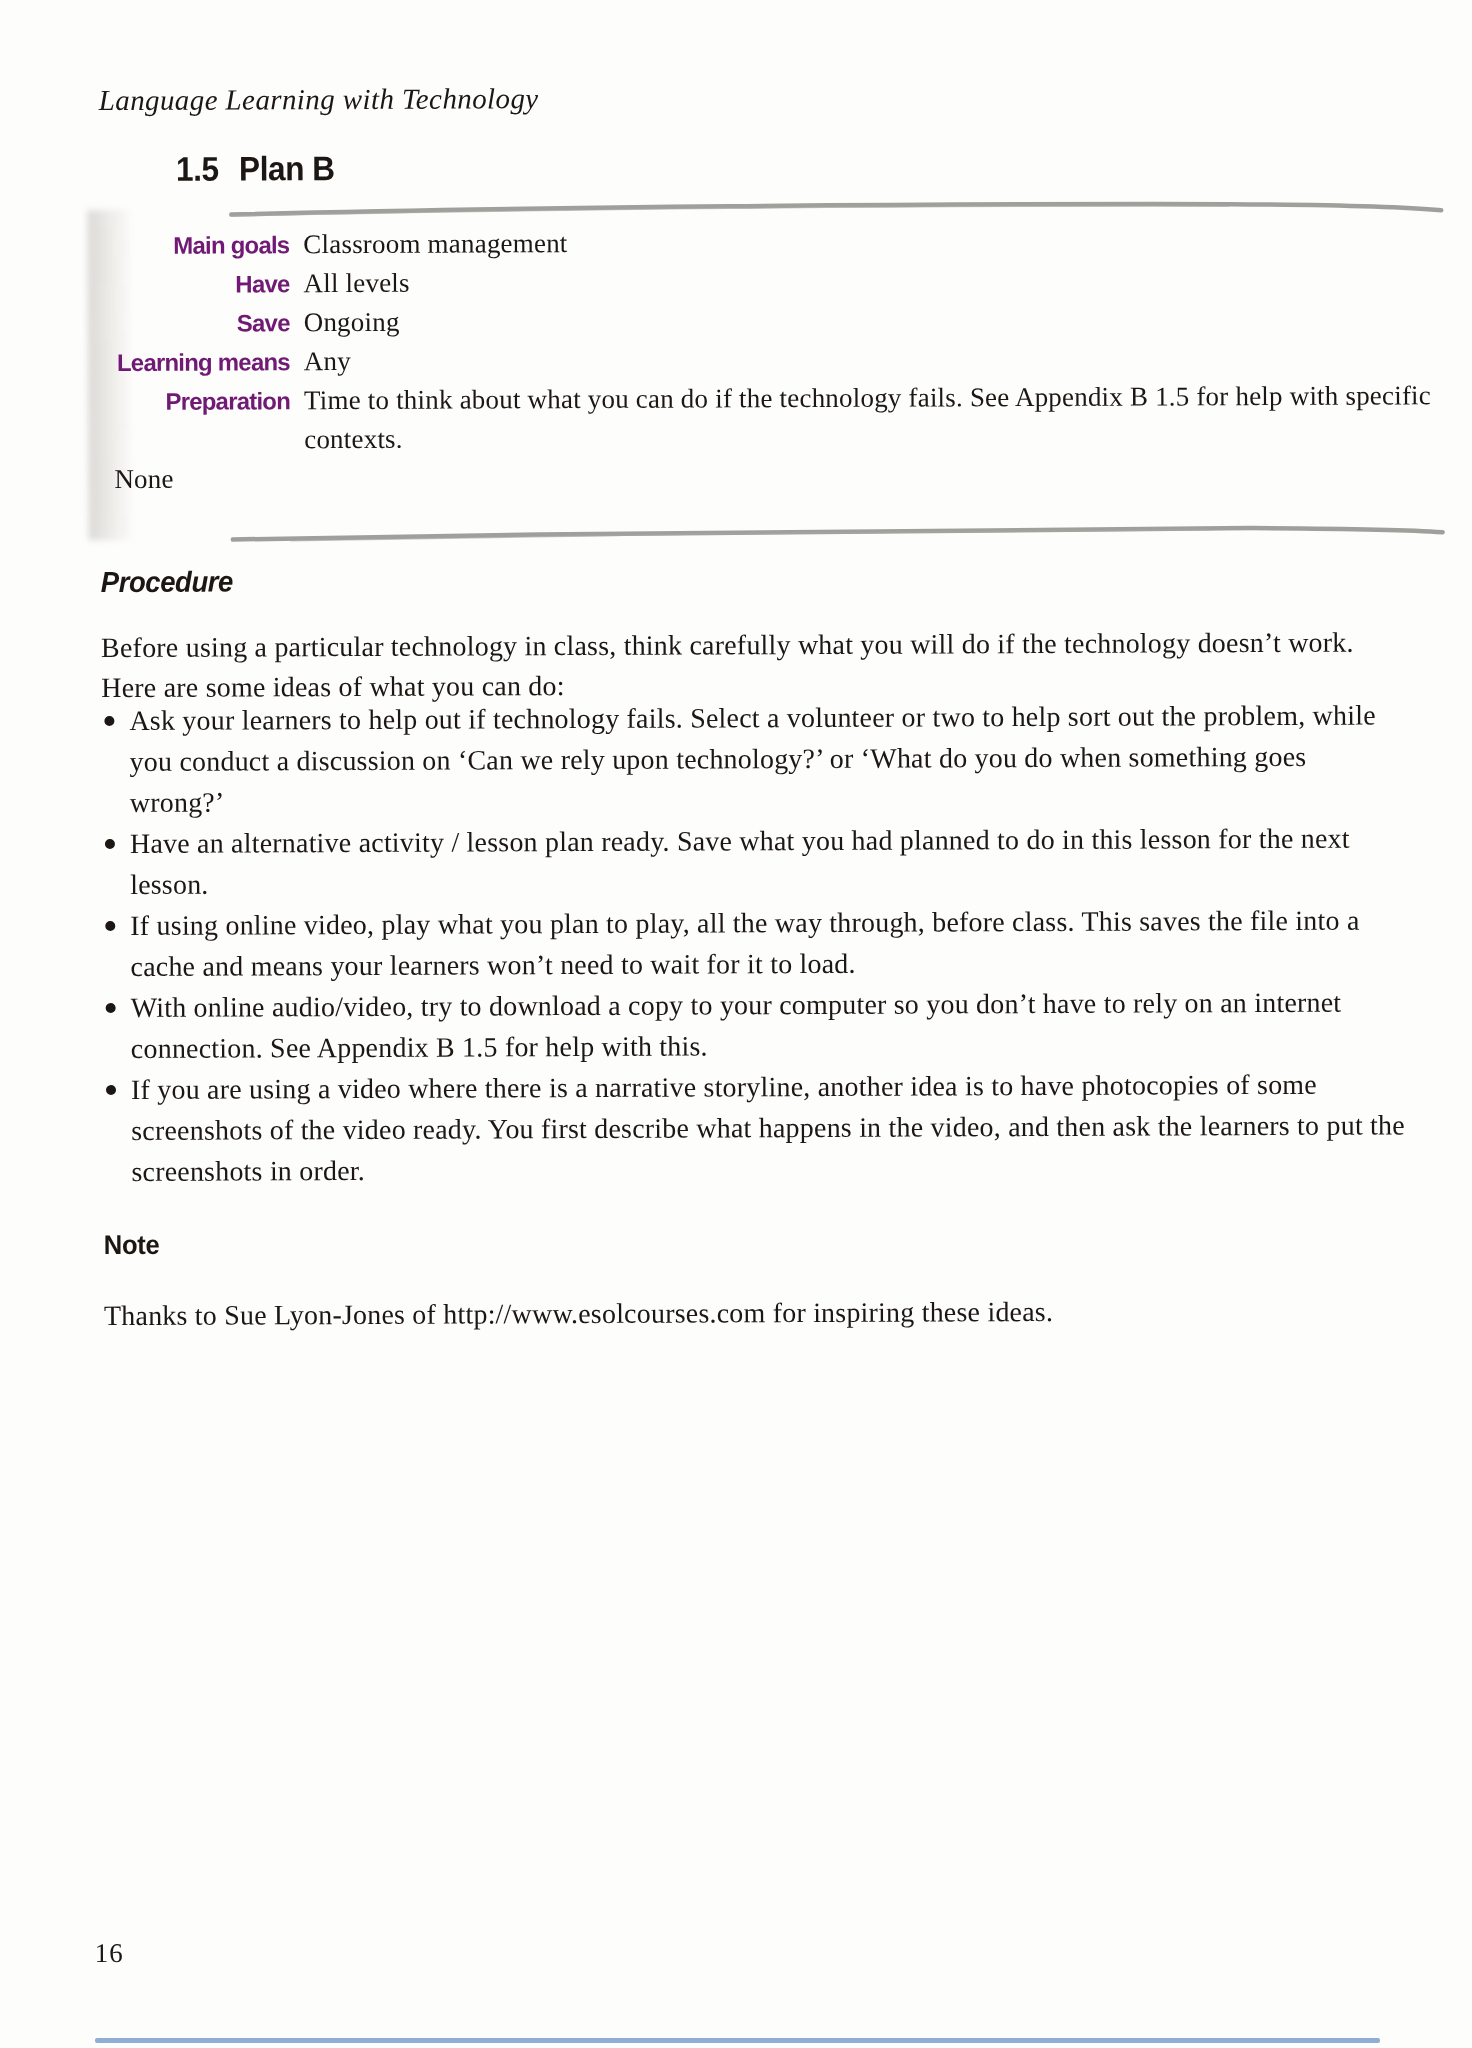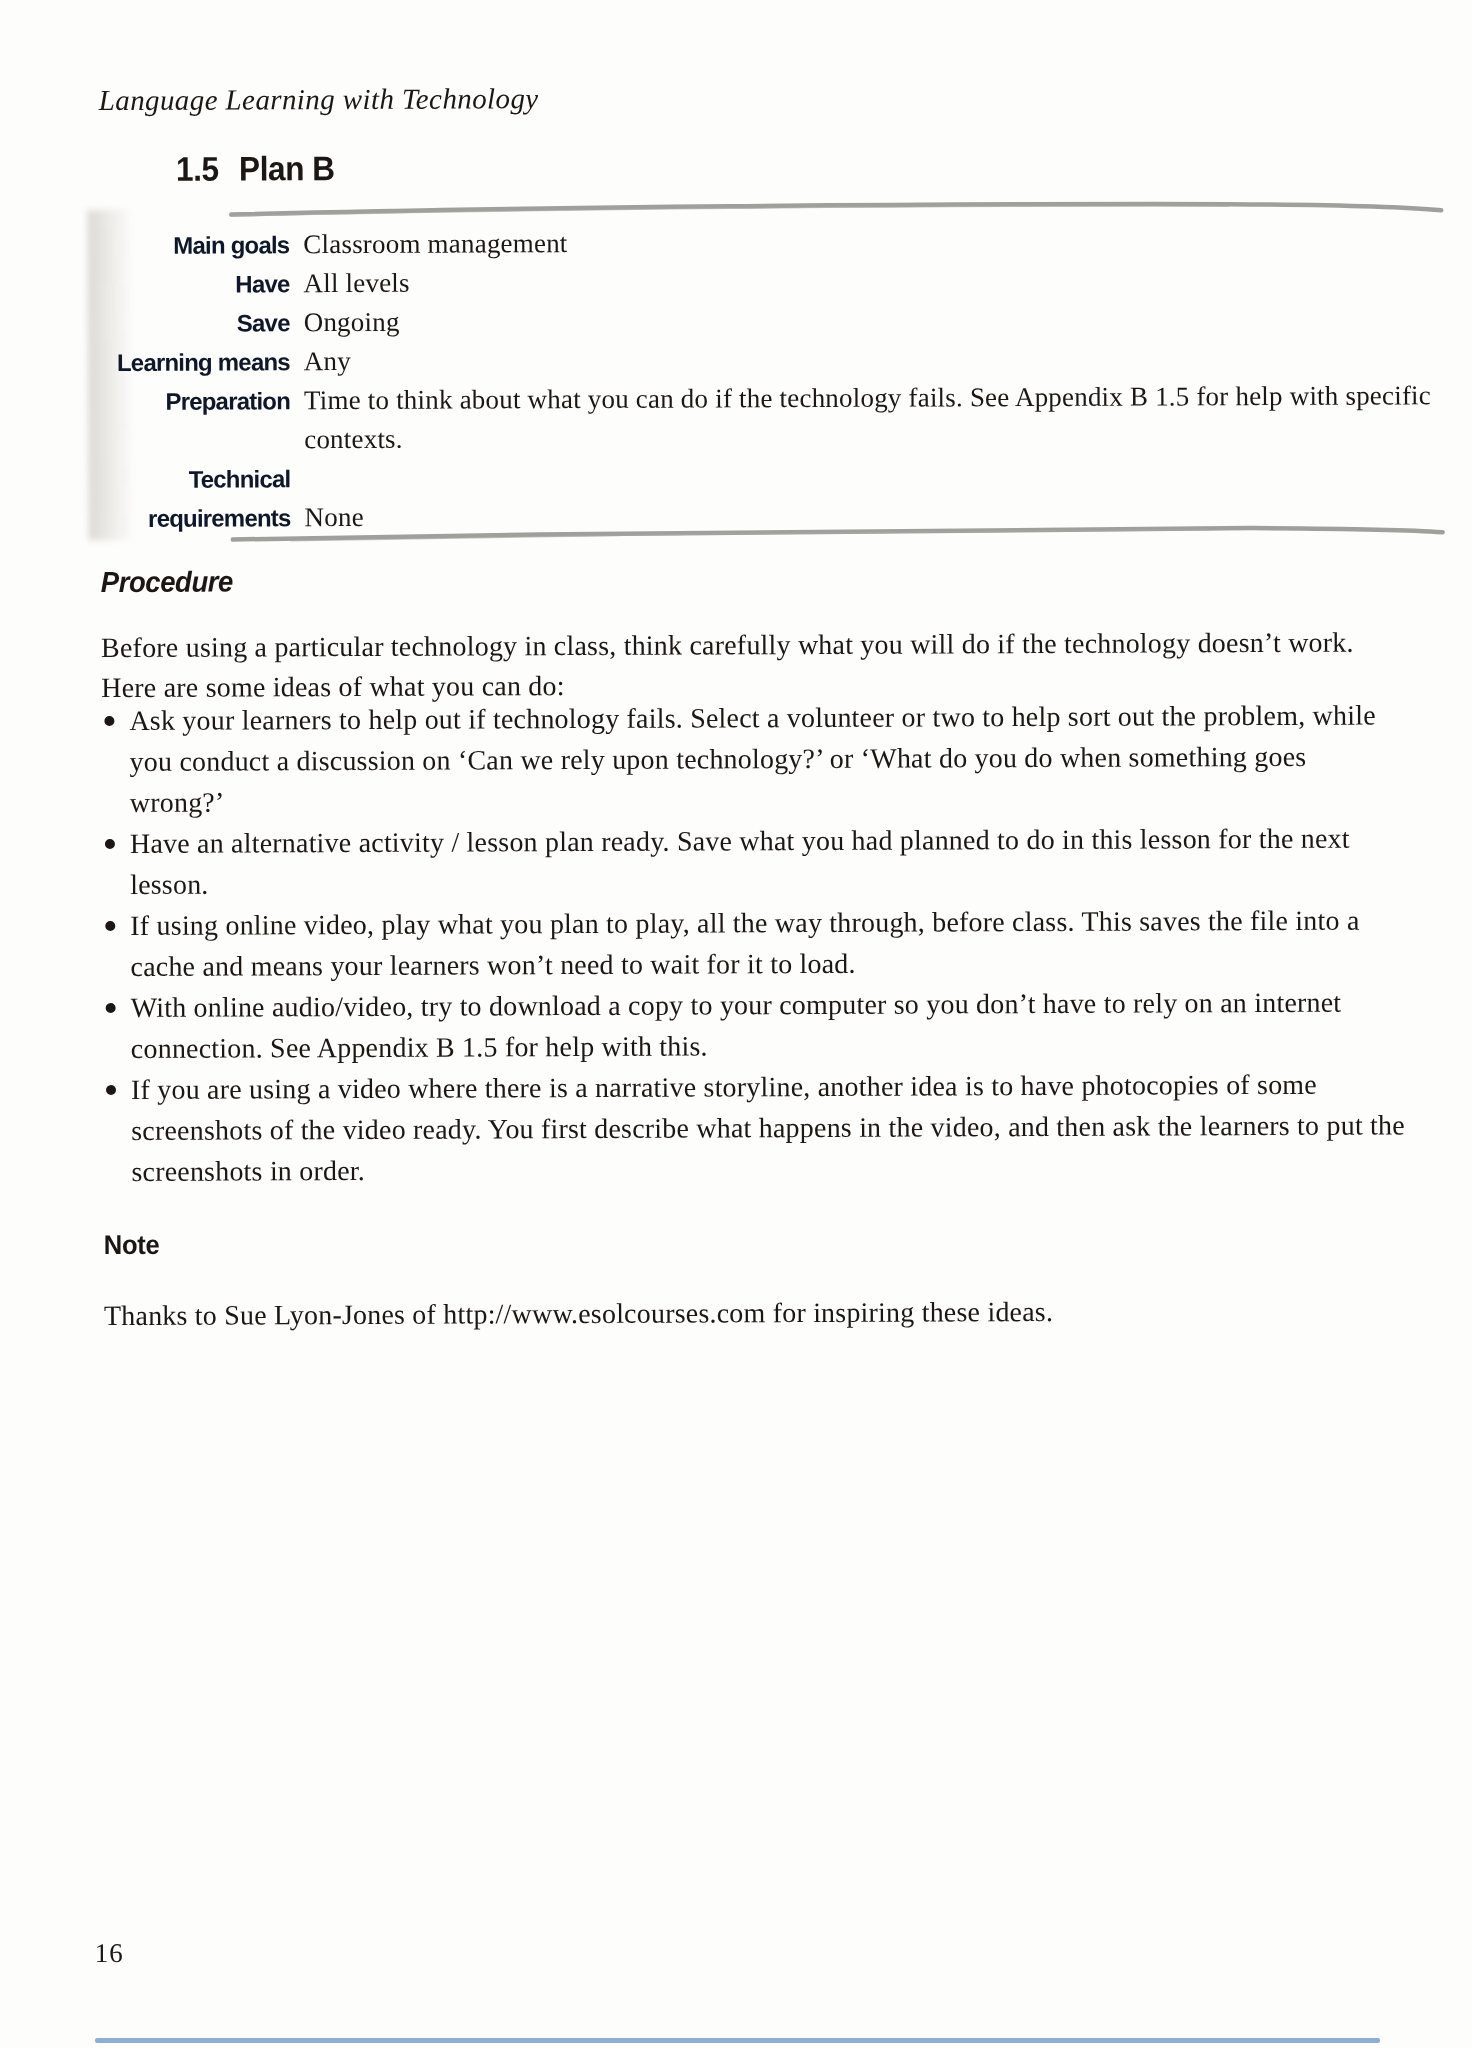--- a/index.html
+++ b/index.html
@@ -35,21 +35,21 @@
   .rule svg{display:block;}
   .info-table{
     position:absolute;left:100px;top:226px;width:1345px;
   }
   .info-row{display:flex;align-items:flex-start;}
   .info-row.bottom-align{align-items:flex-end;}
   .info-label{
     width:190px;flex:0 0 190px;text-align:right;
     font-family:"Liberation Sans",sans-serif;font-weight:bold;
     font-size:24px;line-height:39px;letter-spacing:-0.8px;
-    color:#0f172a;
+    color:#701a75;
   }
   .info-value{
     margin-left:14px;flex:1 1 auto;
     font-size:27px;line-height:39px;letter-spacing:0.2px;
   }
   .procedure-heading{
     position:absolute;left:100px;top:566px;
     font-family:"Liberation Sans",sans-serif;font-weight:bold;font-style:italic;
     font-size:29px;letter-spacing:-0.5px;
     transform:scaleX(0.95);transform-origin:left top;
@@ -126,21 +126,20 @@
     </div>
     <div class="info-row">
       <div class="info-label">Learning means</div>
       <div class="info-value">Any</div>
     </div>
     <div class="info-row">
       <div class="info-label">Preparation</div>
       <div class="info-value">Time to think about what you can do if the technology fails. See Appendix B 1.5 for help with specific contexts.</div>
     </div>
     <div class="info-row bottom-align">
-      <div class="info-label">Technical requirements</div>
       <div class="info-value">None</div>
     </div>
   </div>
 
   <div class="rule" style="top:528px;">
     <svg width="1215" height="16" viewBox="0 0 1215 16">
       <path d="M2,12 C 350,7 750,4 1020,5 C 1120,6 1185,8 1212,10" fill="none" stroke="#8e8e8a" stroke-width="4.5" stroke-linecap="round" opacity="0.85"></path>
       <path d="M60,13.5 C 350,9 700,6 980,6.5" fill="none" stroke="#a9a8a3" stroke-width="1.5" opacity="0.6"></path>
     </svg>
   </div>

